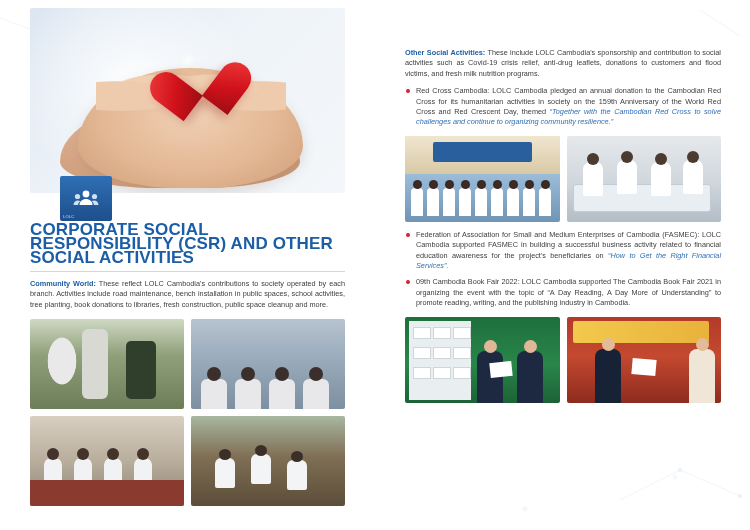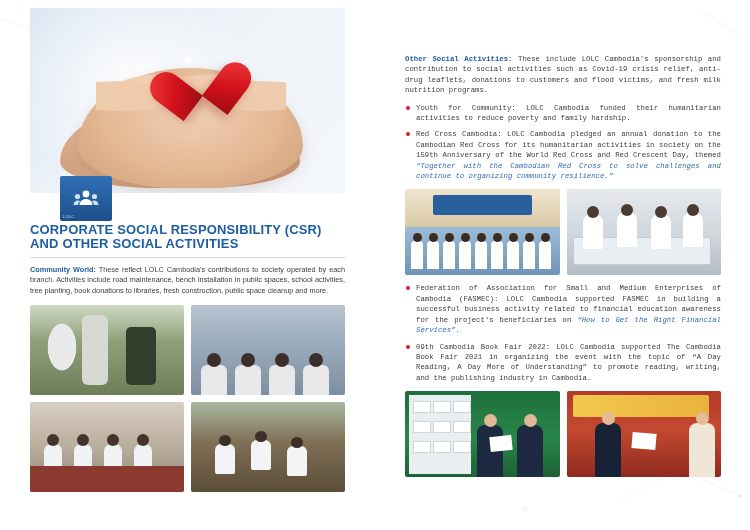--- a/index.html
+++ b/index.html
@@ -80,21 +80,21 @@
     display:flex;align-items:center;justify-content:center;
     border-radius:2px;
   }
   .badge-icon svg{display:block;}
   .badge-icon .mini-logo{
     position:absolute;left:3px;bottom:2px;font-size:4px;color:#cfe0f2;letter-spacing:.2px;
   }
 
   .sec-title{
     margin-top:30px;
-    color:#1c5ea6;font-weight:bold;font-size:13px;line-height:14px;
+    color:#1c5ea6;font-weight:bold;font-size:17px;line-height:14px;
     letter-spacing:.15px;
   }
   .divider{
     width:315px;height:1px;background:#cfd8e2;margin:6px 0 7px 0;
   }
   .body-text{font-size:7.3px;line-height:10.4px;color:#3d3d3d;text-align:justify;}
   .body-text b{color:#1c5ea6;}
 
   .photo-grid{margin-top:9px;width:315px;}
   .photo-row{display:flex;gap:7px;margin-bottom:7px;}
@@ -113,21 +113,21 @@
   .p-class{background:linear-gradient(180deg,#d8cfc2 0%, #b9ad9c 50%, #8d8576 100%);}
   .p-class .desk{position:absolute;left:0;bottom:0;width:100%;height:26px;background:#8b3a2f;}
   .p-class .kid{position:absolute;bottom:24px;width:18px;height:24px;border-radius:7px 7px 0 0;background:#f1f2f4;}
   .p-class .kid:after{content:"";position:absolute;left:3px;top:-10px;width:12px;height:12px;border-radius:50%;background:#43332b;}
 
   .p-dig{background:linear-gradient(180deg,#a9b7a0 0%, #7f6f55 45%, #5c4d39 100%);}
   .p-dig .worker{position:absolute;width:20px;height:30px;border-radius:6px 6px 2px 2px;background:#f3f4f6;}
   .p-dig .worker:after{content:"";position:absolute;left:4px;top:-9px;width:12px;height:11px;border-radius:50%;background:#3b2f27;}
 
   
-  .right-col{position:absolute;left:405px;top:54px;width:316px;font-family:Liberation Mono, monospace;}
+  .right-col{position:absolute;left:405px;top:48px;width:316px;}
   .rtext{font-size:7.3px;line-height:10.4px;color:#3d3d3d;text-align:justify;}
   .rtext b{color:#1c5ea6;}
   ul.bullets{list-style:none;margin:7px 0 0 0;padding:0;}
   ul.bullets li{
     position:relative;padding-left:11px;margin-bottom:6px;
     font-size:7.3px;line-height:10.4px;color:#3d3d3d;text-align:justify;
   }
   ul.bullets li:before{
     content:"";position:absolute;left:1px;top:3px;width:4px;height:4px;border-radius:50%;
     background:#d2232a;
@@ -248,23 +248,20 @@
 </div>
 
 <div class="right-col">
 
   <div class="rtext">
     <b>Other Social Activities:</b><span> These include LOLC Cambodia's sponsorship and contribution to social activities such as Covid-19 crisis relief, anti-drug leaflets, donations to customers and flood victims, and fresh milk nutrition programs.</span>
   </div>
 
   <ul class="bullets">
     <li>
-      <span>Youth for Community: LOLC Cambodia funded their humanitarian activities to reduce poverty and family hardship.</span>
-    </li>
-    <li>
       <span>Red Cross Cambodia: LOLC Cambodia pledged an annual donation to the Cambodian Red Cross for its humanitarian activities in society on the 159th Anniversary of the World Red Cross and Red Crescent Day, themed </span><span class="ital-blue">“Together with the Cambodian Red Cross to solve challenges and continue to organizing community resilience.”</span>
     </li>
   </ul>
 
   <div class="rphoto-row">
     <div class="rphoto p-group" style="width:155px;height:86px;">
       <div class="stage"></div>
       <div class="banner"></div>
       <div class="row">
         <div class="st" style="left:2px"></div>

